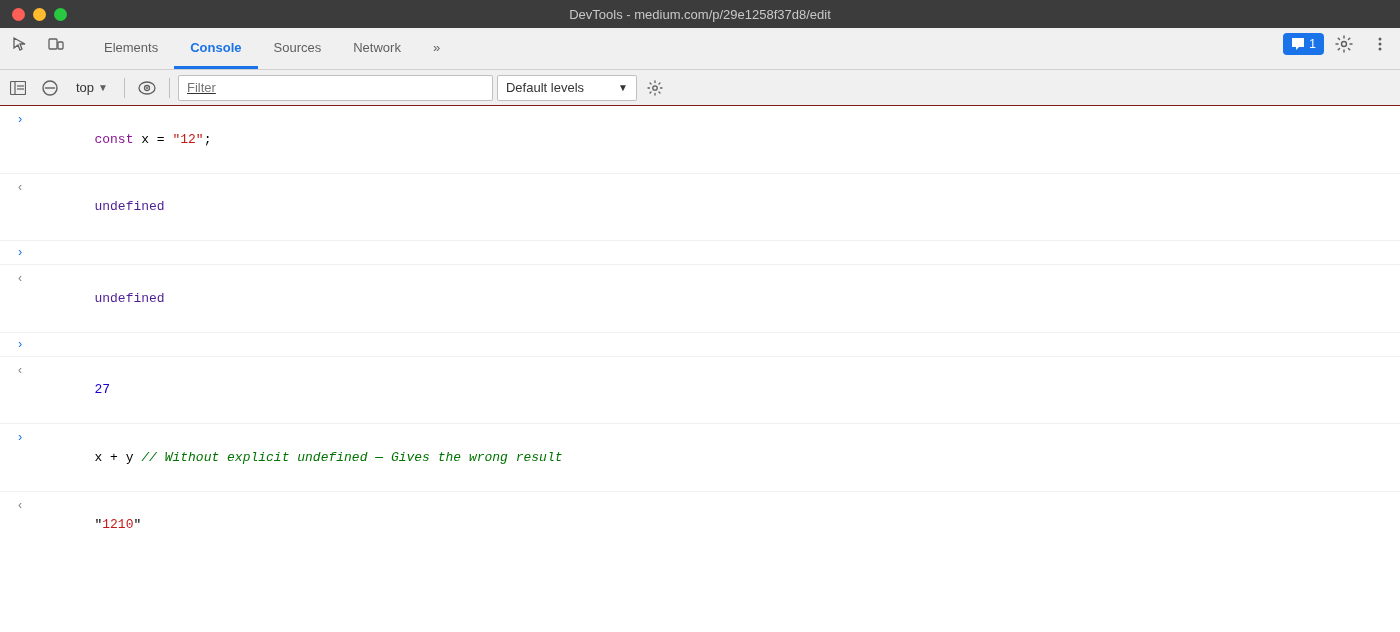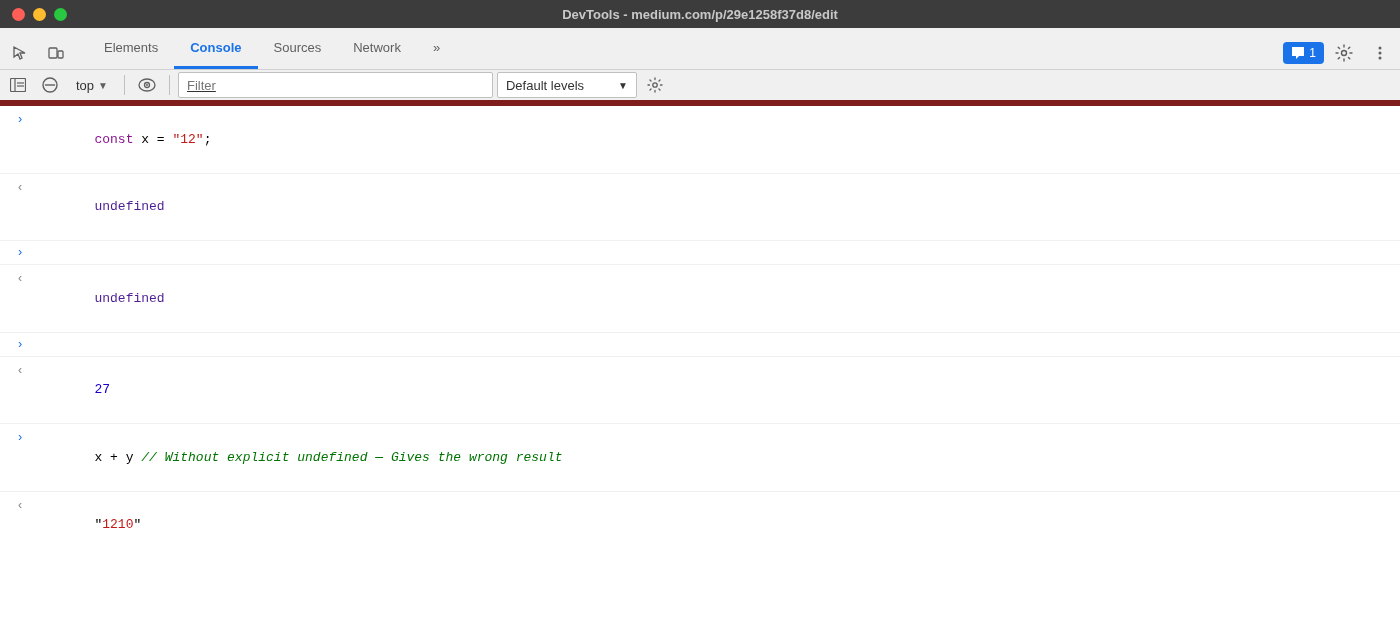--- a/index.html
+++ b/index.html
@@ -36,38 +36,38 @@
       border-radius: 50%;
     }
 
     .traffic-light.red { background: #ff5f57; }
     .traffic-light.yellow { background: #febc2e; }
     .traffic-light.green { background: #28c840; }
 
     .title-bar-text {
       color: #c8c8c8;
       font-size: 13px;
-      font-weight: 700;
+      font-weight: 400;
     }
 
     
     .devtools {
       background: #f0f0f0;
       width: 100%;
       height: 604px;
       display: flex;
       flex-direction: column;
     }
 
     
     .tab-bar {
       background: #f0f0f0;
       height: 42px;
       display: flex;
-      align-items: flex-end;
+      align-items: flex-start;
       border-bottom: 1px solid #d0d0d0;
       padding: 0 4px;
     }
 
     .tab-bar-left {
       display: flex;
       align-items: center;
       gap: 4px;
       margin-right: 16px;
     }
@@ -134,21 +134,21 @@
       width: 14px;
       height: 14px;
     }
 
     
     .toolbar {
       background: #f0f0f0;
       height: 36px;
       display: flex;
       align-items: center;
-      border-bottom: 6px solid #7f1d1d;
+      border-bottom: 1px solid #7f1d1d;
       padding: 0 4px;
       gap: 4px;
     }
 
     .toolbar-icon {
       width: 28px;
       height: 28px;
       display: flex;
       align-items: center;
       justify-content: center;

